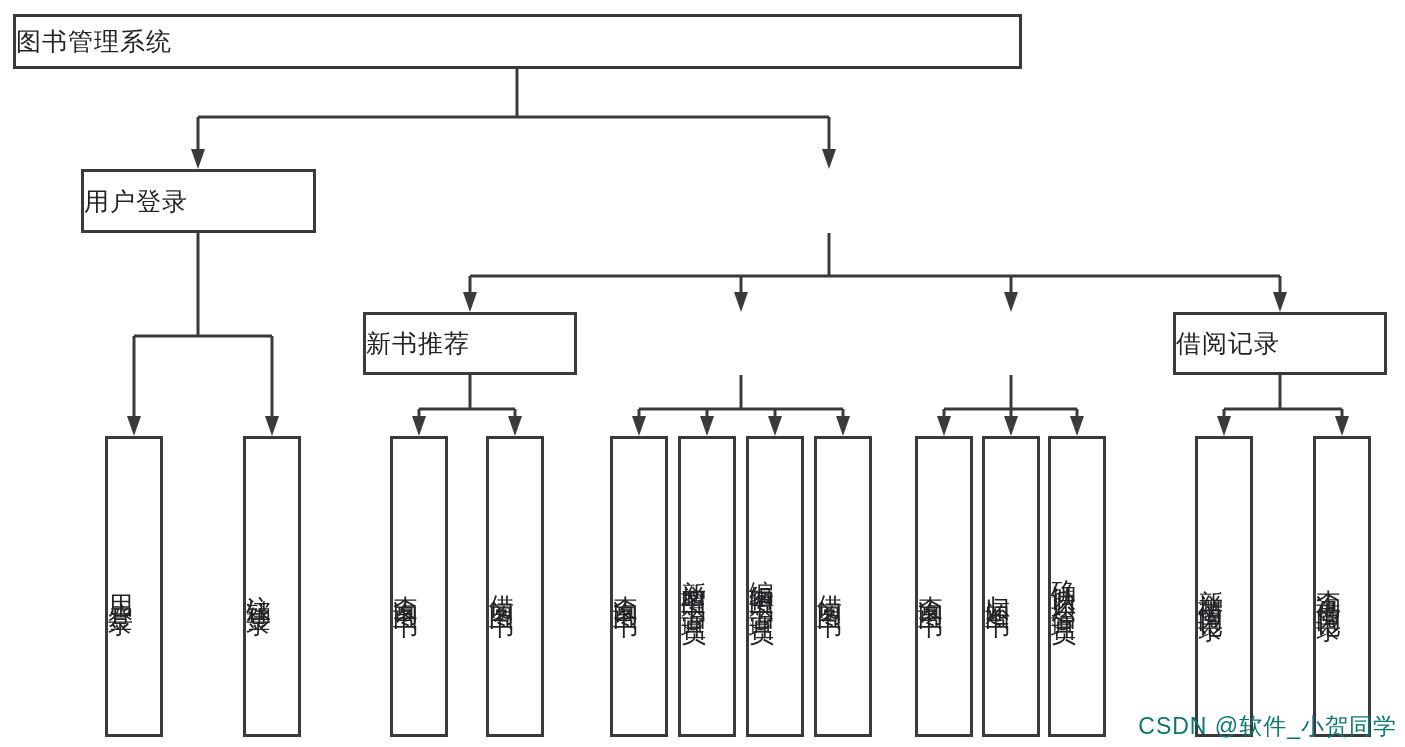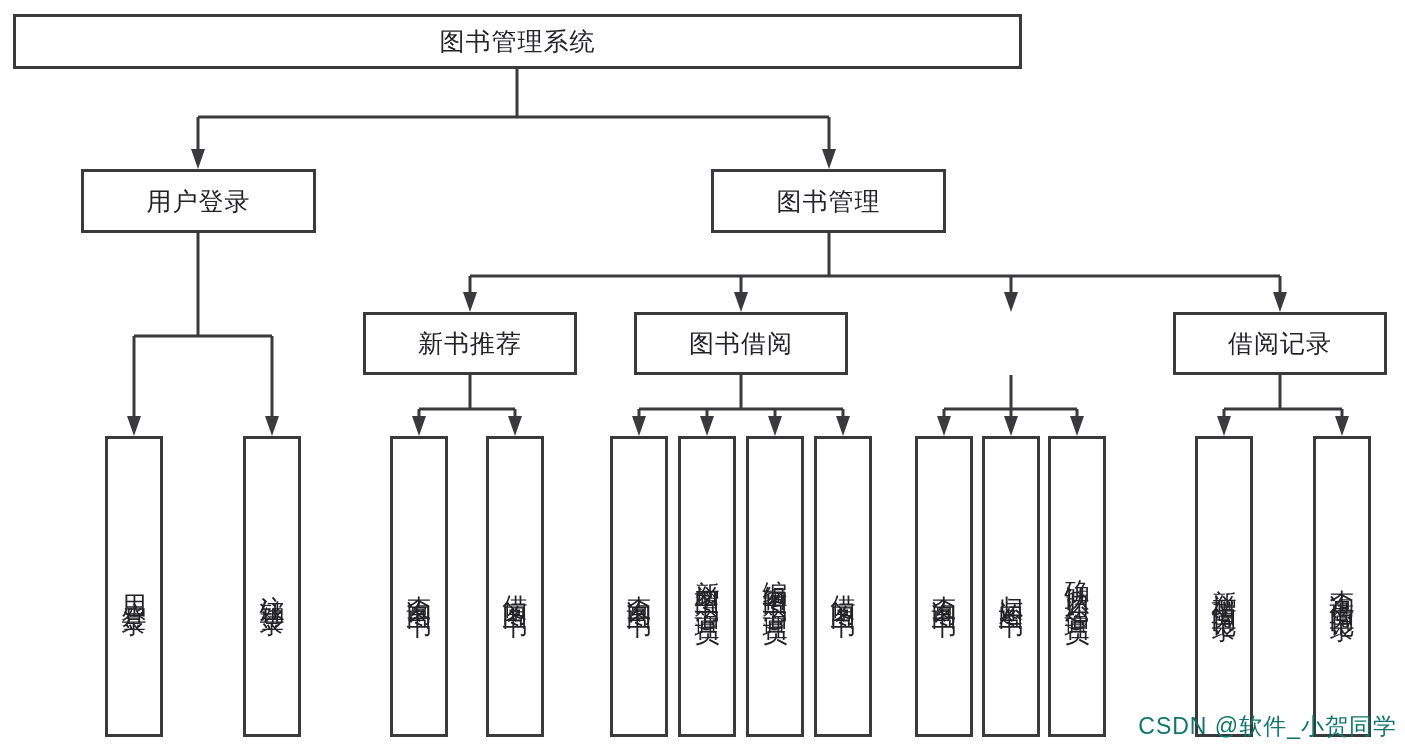--- a/index.html
+++ b/index.html
@@ -16,21 +16,21 @@
     left: 0; top: 0;
     width: 1405px; height: 747px;
   }
   .box {
     position: absolute;
     box-sizing: border-box;
     border: 3px solid #3a3a3c;
     background: #ffffff;
     display: flex;
     align-items: center;
-    justify-content: center;
+    justify-content: flex-start;
     color: #232327;
     font-size: 25px;
     letter-spacing: 1px;
     white-space: nowrap;
   }
   .hbox { height: 64px; }
   .vbox {
     top: 436px;
     width: 58px;
     height: 301px;
@@ -123,29 +123,23 @@
     </g>
   </svg>
 
   <div class="box" style="left:13px; top:14px; width:1009px; height:55px;">
     <span>图书管理系统</span>
   </div>
 
   <div class="box hbox" style="left:81px; top:169px; width:235px;">
     <span>用户登录</span>
   </div>
-  <div class="box hbox" style="left:711px; top:169px; width:235px;">
-    <span>图书管理</span>
-  </div>
 
   <div class="box" style="left:363px; top:312px; width:214px; height:63px;">
     <span>新书推荐</span>
-  </div>
-  <div class="box" style="left:634px; top:312px; width:214px; height:63px;">
-    <span>图书借阅</span>
   </div>
   <div class="box" style="left:1173px; top:312px; width:214px; height:63px;">
     <span>借阅记录</span>
   </div>
 
   <div class="box vbox" style="left:105px;">
     <span class="vtext">用户登录</span>
   </div>
   <div class="box vbox" style="left:243px;">
     <span class="vtext">注销登录</span>

